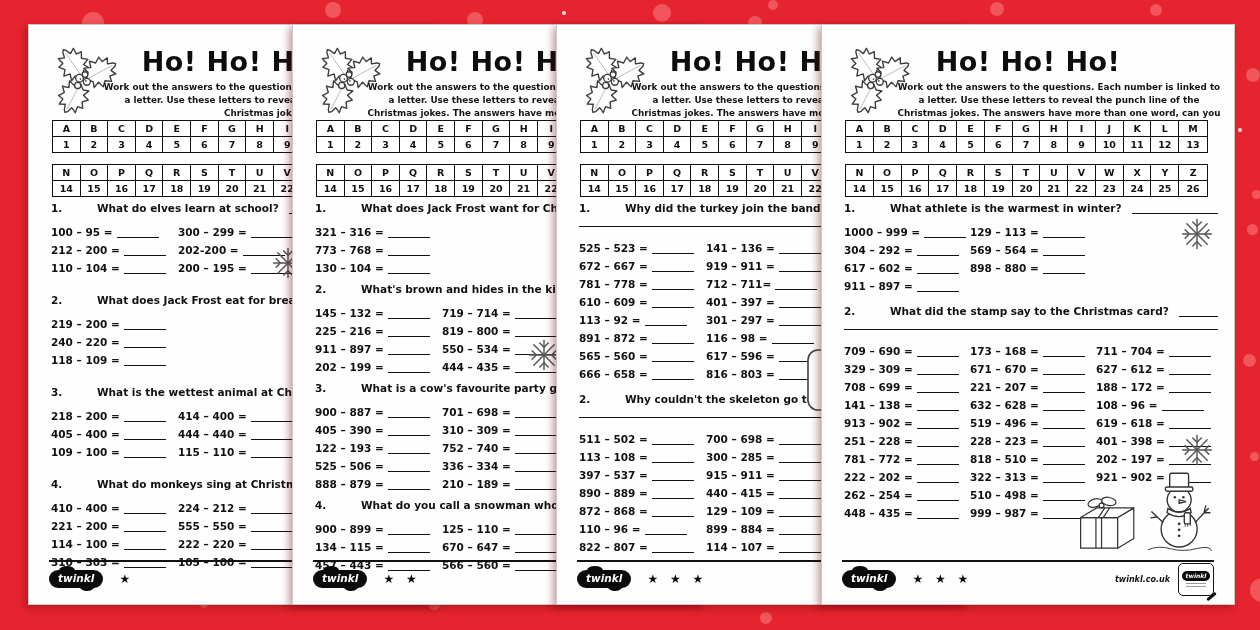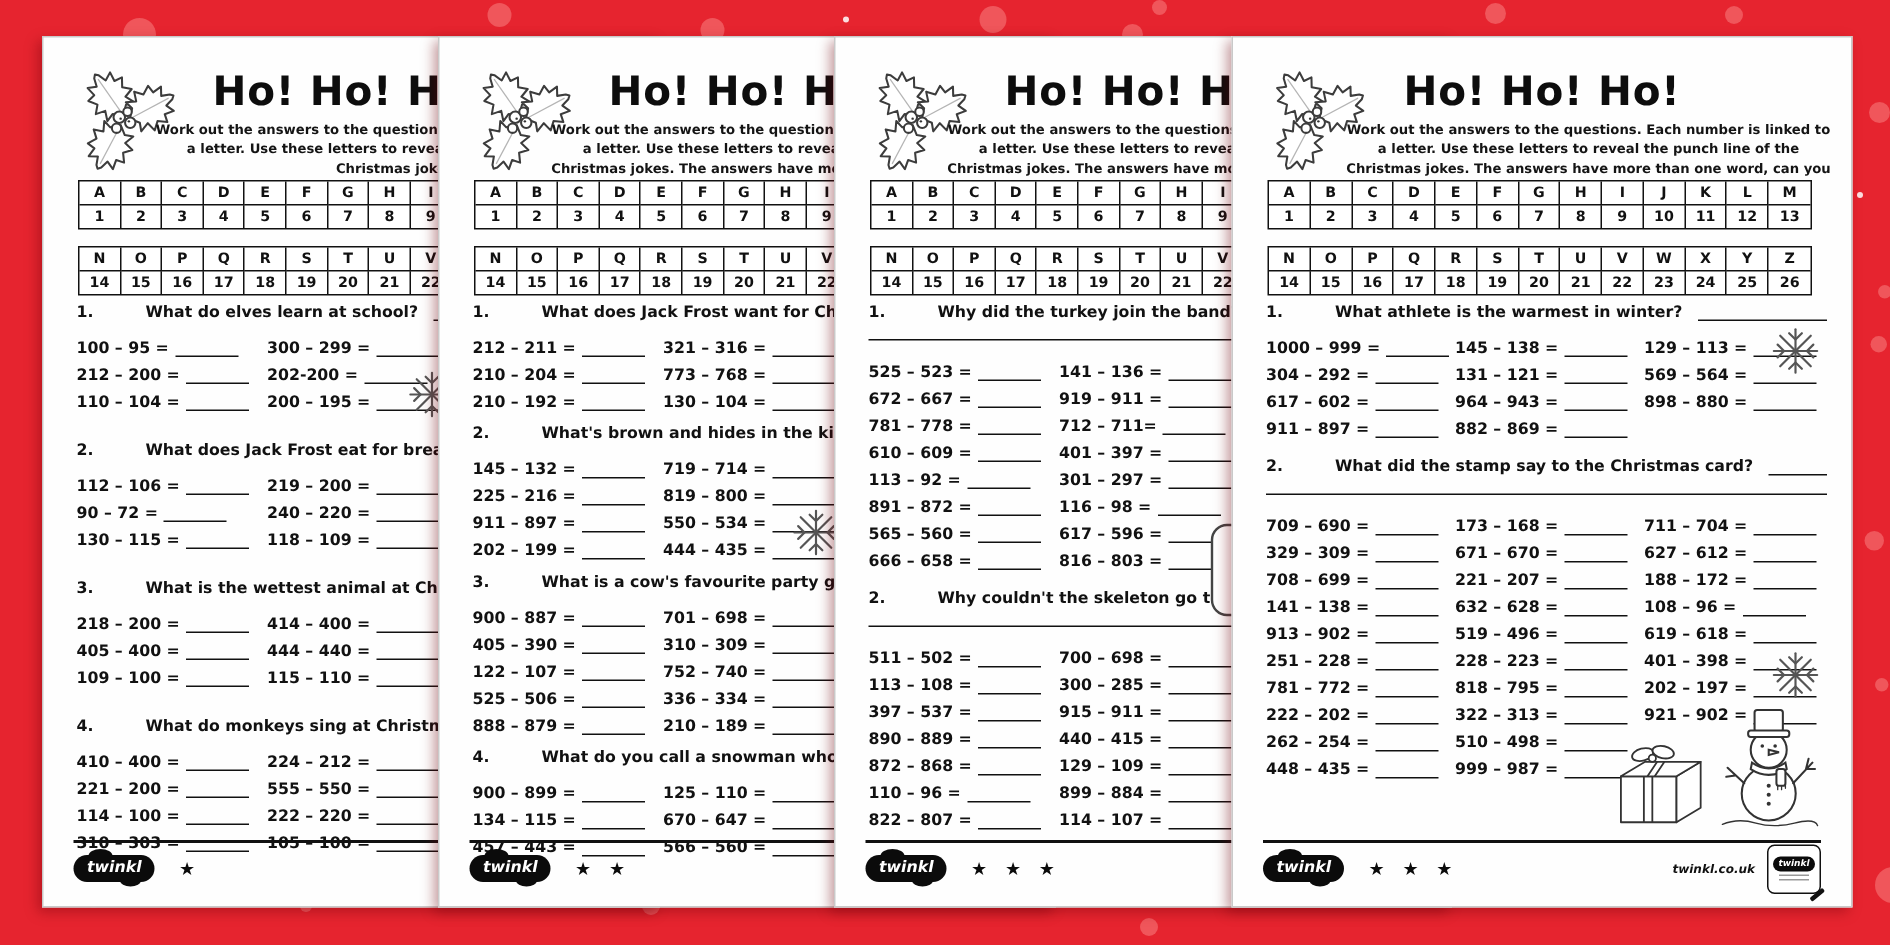--- a/index.html
+++ b/index.html
@@ -216,34 +216,20 @@
         </div>
         <div class="question">
           <div class="qhead">
             <div class="qnum">2.</div>
             <div class="qtext">What does Jack Frost eat for breakfast?</div>
             <div class="qline"></div>
           </div>
           <div class="cols">
             <div class="col">
               <div class="prob">
-                <span>112 – 106 =</span>
-                <span class="pline"></span>
-              </div>
-              <div class="prob">
-                <span>90 – 72 =</span>
-                <span class="pline"></span>
-              </div>
-              <div class="prob">
-                <span>130 – 115 =</span>
-                <span class="pline"></span>
-              </div>
-            </div>
-            <div class="col">
-              <div class="prob">
                 <span>219 – 200 =</span>
                 <span class="pline"></span>
               </div>
               <div class="prob">
                 <span>240 – 220 =</span>
                 <span class="pline"></span>
               </div>
               <div class="prob">
                 <span>118 – 109 =</span>
                 <span class="pline"></span>
@@ -439,34 +425,20 @@
     <div class="questions">
         <div class="question">
           <div class="qhead">
             <div class="qnum">1.</div>
             <div class="qtext">What does Jack Frost want for Christmas?</div>
             <div class="qline"></div>
           </div>
           <div class="cols">
             <div class="col">
               <div class="prob">
-                <span>212 – 211 =</span>
-                <span class="pline"></span>
-              </div>
-              <div class="prob">
-                <span>210 – 204 =</span>
-                <span class="pline"></span>
-              </div>
-              <div class="prob">
-                <span>210 – 192 =</span>
-                <span class="pline"></span>
-              </div>
-            </div>
-            <div class="col">
-              <div class="prob">
                 <span>321 – 316 =</span>
                 <span class="pline"></span>
               </div>
               <div class="prob">
                 <span>773 – 768 =</span>
                 <span class="pline"></span>
               </div>
               <div class="prob">
                 <span>130 – 104 =</span>
                 <span class="pline"></span>
@@ -529,21 +501,21 @@
             <div class="col">
               <div class="prob">
                 <span>900 – 887 =</span>
                 <span class="pline"></span>
               </div>
               <div class="prob">
                 <span>405 – 390 =</span>
                 <span class="pline"></span>
               </div>
               <div class="prob">
-                <span>122 – 107 =</span>
+                <span>122 – 193 =</span>
                 <span class="pline"></span>
               </div>
               <div class="prob">
                 <span>525 – 506 =</span>
                 <span class="pline"></span>
               </div>
               <div class="prob">
                 <span>888 – 879 =</span>
                 <span class="pline"></span>
               </div>
@@ -978,38 +950,20 @@
                 <span>617 – 602 =</span>
                 <span class="pline"></span>
               </div>
               <div class="prob">
                 <span>911 – 897 =</span>
                 <span class="pline"></span>
               </div>
             </div>
             <div class="col">
               <div class="prob">
-                <span>145 – 138 =</span>
-                <span class="pline"></span>
-              </div>
-              <div class="prob">
-                <span>131 – 121 =</span>
-                <span class="pline"></span>
-              </div>
-              <div class="prob">
-                <span>964 – 943 =</span>
-                <span class="pline"></span>
-              </div>
-              <div class="prob">
-                <span>882 – 869 =</span>
-                <span class="pline"></span>
-              </div>
-            </div>
-            <div class="col">
-              <div class="prob">
                 <span>129 – 113 =</span>
                 <span class="pline"></span>
               </div>
               <div class="prob">
                 <span>569 – 564 =</span>
                 <span class="pline"></span>
               </div>
               <div class="prob">
                 <span>898 – 880 =</span>
                 <span class="pline"></span>
@@ -1086,21 +1040,21 @@
               </div>
               <div class="prob">
                 <span>519 – 496 =</span>
                 <span class="pline"></span>
               </div>
               <div class="prob">
                 <span>228 – 223 =</span>
                 <span class="pline"></span>
               </div>
               <div class="prob">
-                <span>818 – 795 =</span>
+                <span>818 – 510 =</span>
                 <span class="pline"></span>
               </div>
               <div class="prob">
                 <span>322 – 313 =</span>
                 <span class="pline"></span>
               </div>
               <div class="prob">
                 <span>510 – 498 =</span>
                 <span class="pline"></span>
               </div>

